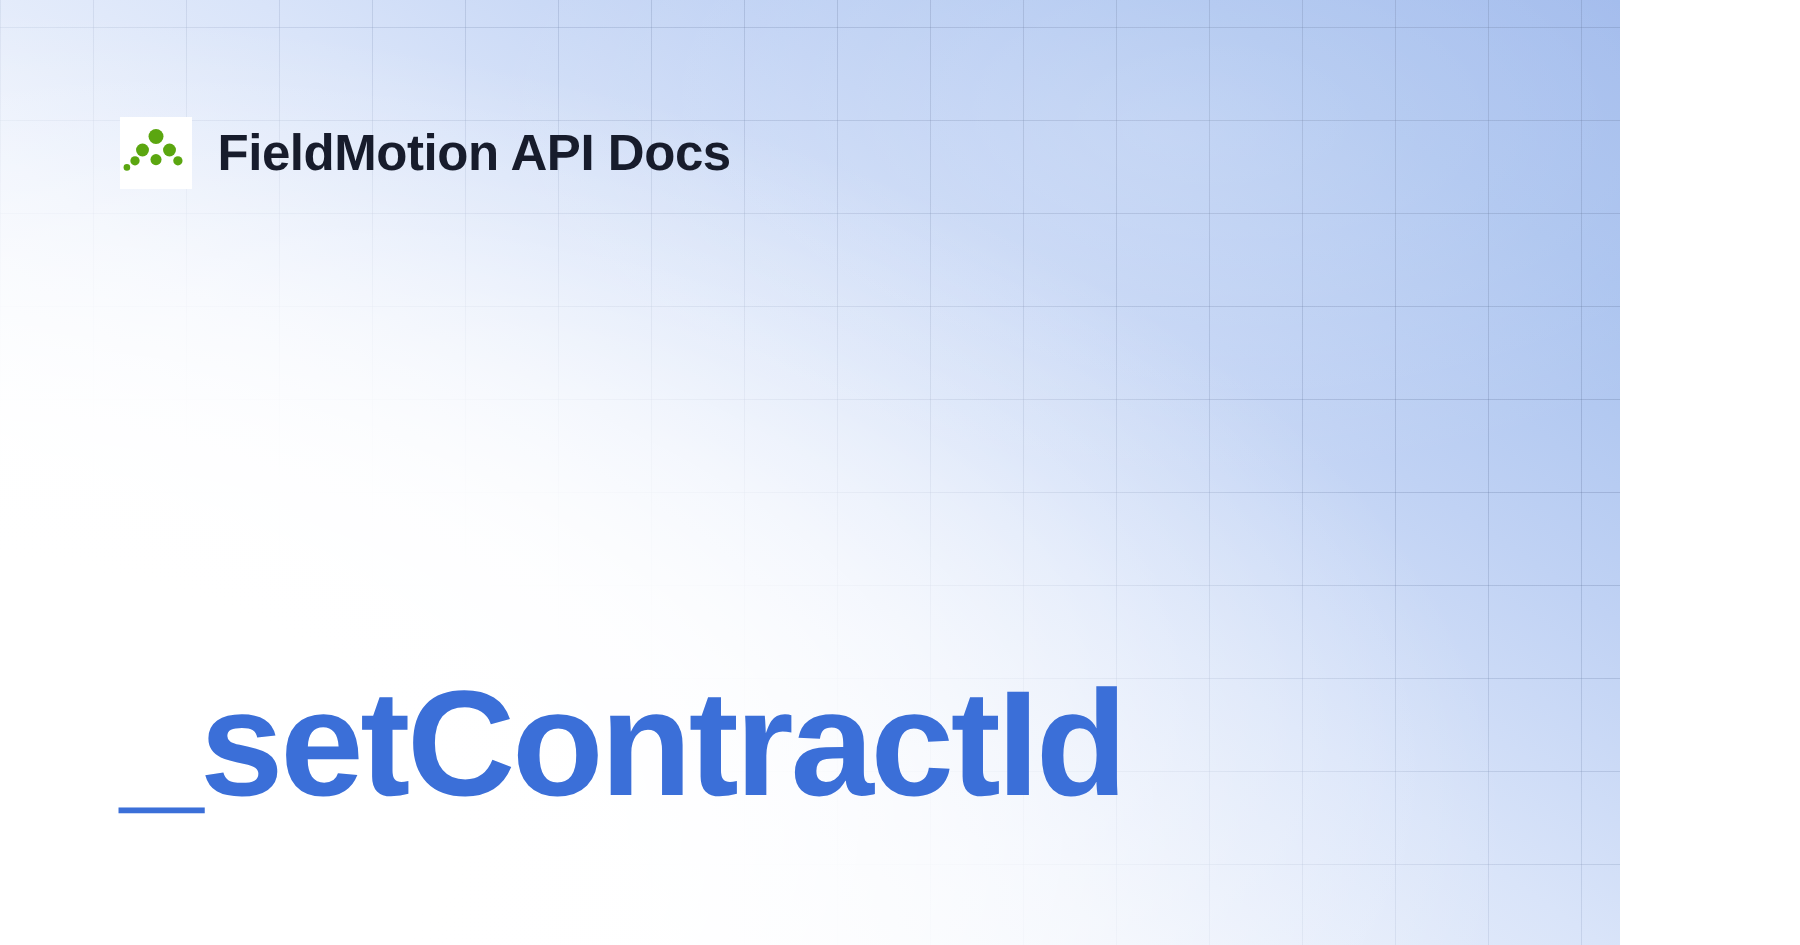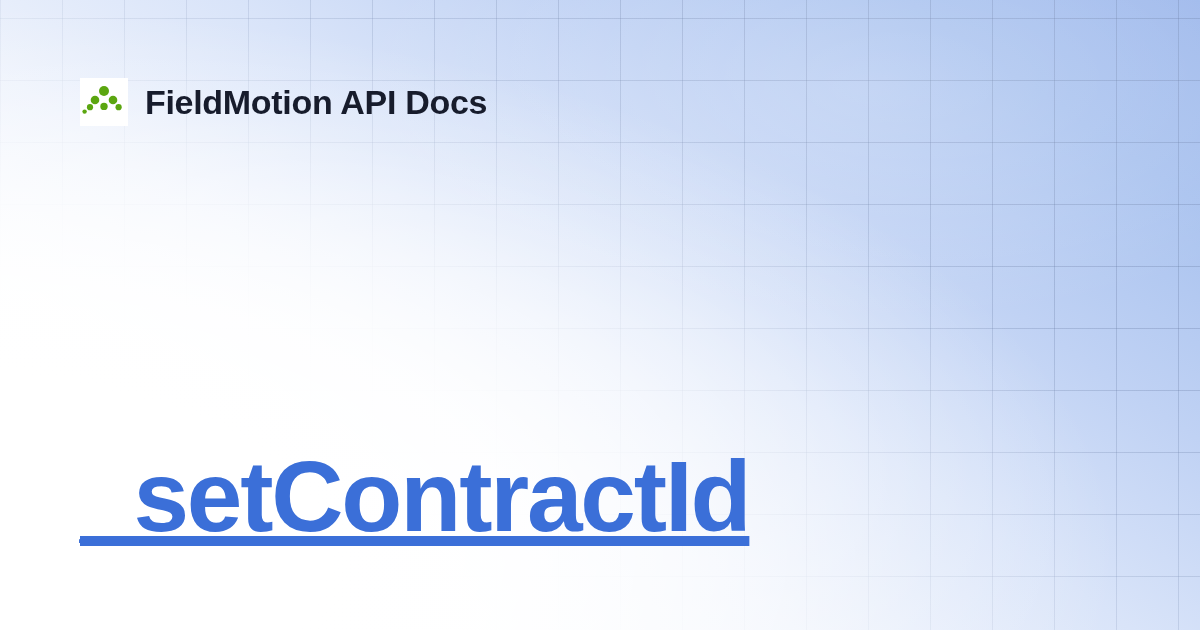--- a/index.html
+++ b/index.html
@@ -7,21 +7,21 @@
     margin: 0;
     padding: 0;
     background: #ffffff;
   }
   body {
     font-family: "Liberation Sans", sans-serif;
   }
 
   .og-card {
     position: relative;
-    width: 1200px;
+    width: 1080px;
     height: 630px;
     overflow: hidden;
     background: #fef9c3;
   }
 
   
 
   .bg-base {
     position: absolute;
     inset: 0;
@@ -116,21 +116,20 @@
     position: absolute;
     left: 80px;
     top: 443px;
     margin: 0;
     font-size: 100px;
     font-weight: bold;
     line-height: 1.06;
     letter-spacing: -2.2px;
     color: #3b6fd8;
     white-space: nowrap;
-    text-decoration: underline;
   }
 </style>
 </head>
 <body>
 
 <div class="og-card">
 
   <div class="bg-base"></div>
   <div class="bg-grid"></div>
   <div class="bg-bloom"></div>

